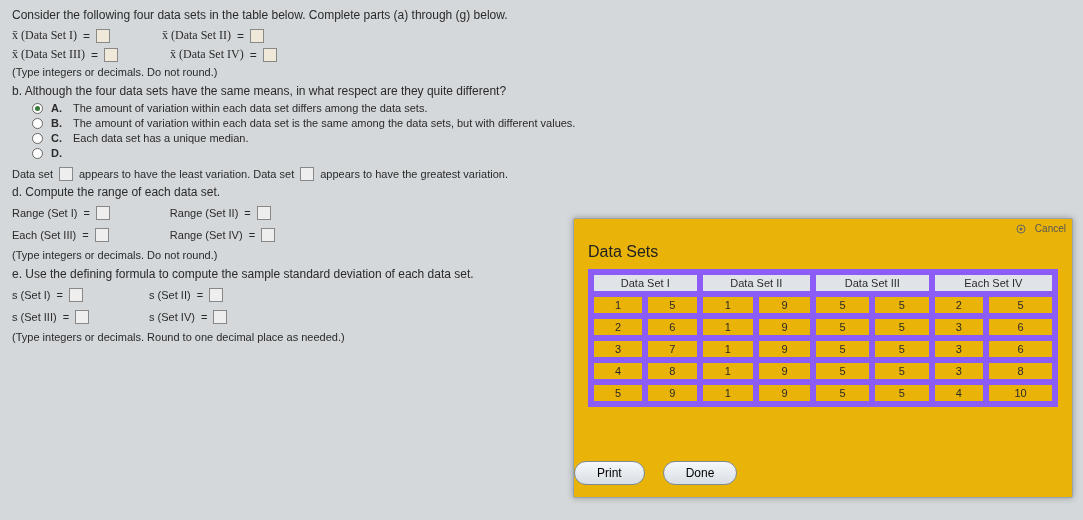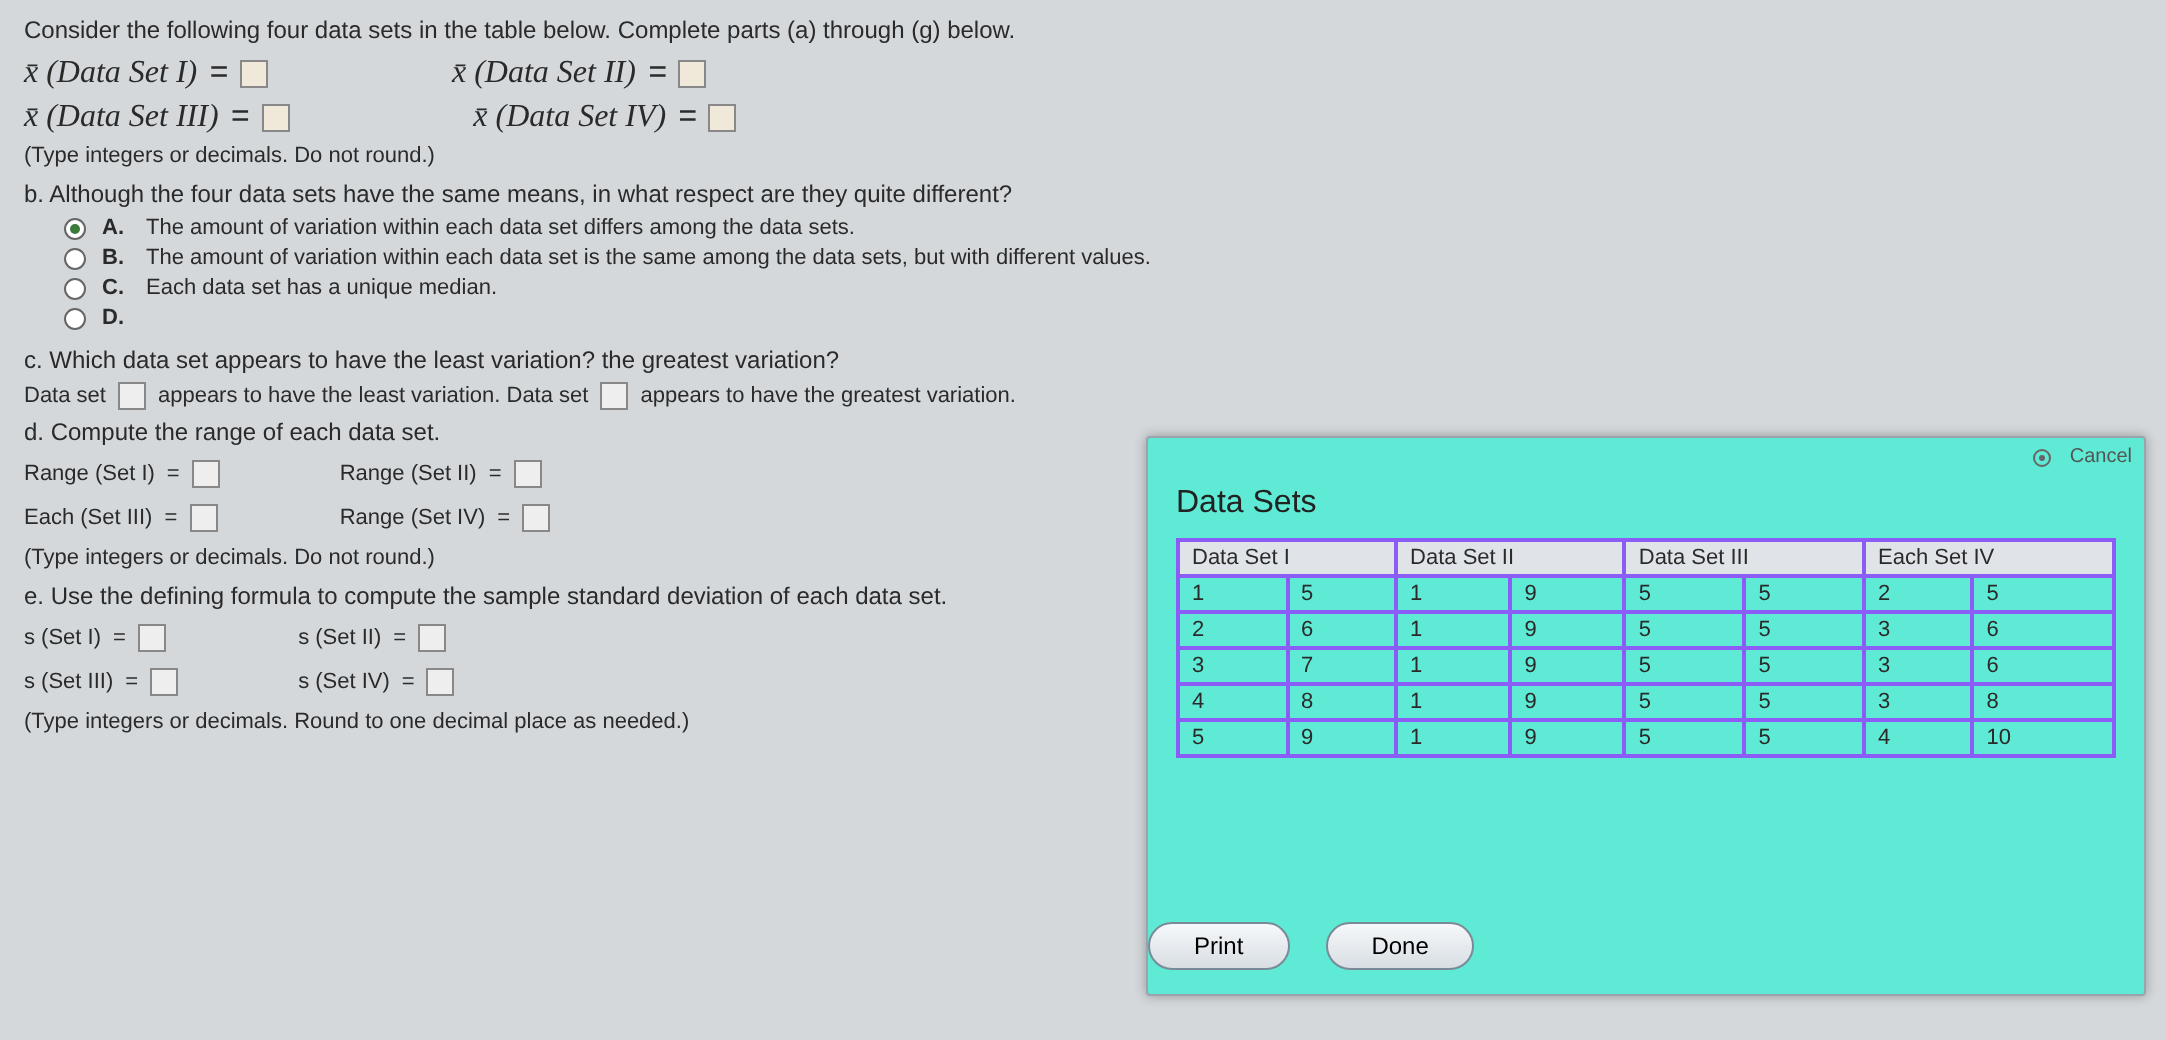--- a/index.html
+++ b/index.html
@@ -16,55 +16,55 @@
   .page {
     padding: 8px 12px;
   }
   .intro { font-size: 12px; margin-bottom: 6px; }
   .link-row { display: flex; align-items: center; gap: 6px; margin-bottom: 20px; }
   .link-icon {
     width: 16px; height: 16px; border: 1px solid #3a7aa8; background:#c8dbe9;
     display:flex;align-items:center;justify-content:center;font-size:9px;color:#2a5a7a;
   }
   .link-text { color: #2a5a7a; font-size: 12px; }
-  .means-row { display:flex; gap: 92px; margin-bottom:4px; font-size:16px;font-style:italic;}
+  .means-row { display:flex; gap: 52px; margin-bottom:4px; font-size:12px;}
   .mean-item { display:flex; align-items:center; gap:6px;}
   .xbar { font-family: serif;}
   .blank-num {
     display:inline-block; min-width:14px; height:14px; border:1px solid #888; background:#f0e8d8;
   }
   .note { font-size:11px; margin:4px 0 6px 0;}
   .q { font-size:12px; margin:4px 0;}
   .choices { margin:4px 0 8px 20px;}
   .choice { display:flex; gap:8px; align-items:flex-start; margin:3px 0; font-size:11px;}
   .radio { width:11px; height:11px; border:1px solid #666; border-radius:50%; background:#fff; margin-top:1px; flex:none;}
   .radio.sel::after{content:"";display:block;width:5px;height:5px;border-radius:50%;background:#3a7a3a;margin:2px;}
   .choice-label{font-weight:bold;width:14px;flex:none;}
   .fill-row{ display:flex; gap:6px; align-items:center; font-size:11px; margin:3px 0;}
   .small-blank{display:inline-block;width:14px;height:14px;border:1px solid #888;background:#eee;}
   .ranges{display:flex;gap:60px;}
   .col{display:flex;flex-direction:column;gap:2px;}
 
   
   .popup{
     position:absolute; right:10px; top:218px; width:500px; height:280px;
-    background:#5eead4; border:1px solid #9aa4ac; box-shadow:0 0 6px rgba(0,0,0,.3);
+    background:#eab308; border:1px solid #9aa4ac; box-shadow:0 0 6px rgba(0,0,0,.3);
     border-radius:2px;
   }
   .popup-header{
     display:flex; justify-content:flex-end; padding:4px 6px; gap:8px; font-size:10px; color:#555;
   }
   .popup-header .tool{display:flex;align-items:center;gap:2px;}
   .popup-title{ font-size:16px; padding:4px 14px 8px 14px; color:#222;}
   .popup-body{ padding:0 14px;}
   table.data{
     border-collapse:collapse; width:100%; font-size:11px; background:#fff0;
   }
   table.data th, table.data td{
-    border:2px solid #8b5cf6; padding:2px 6px; text-align:left;
+    border:6px solid #8b5cf6; padding:2px 6px; text-align:center;
   }
   table.data th{ background:#e0e4e8; font-weight:normal;}
   .popup-footer{
     position:absolute; bottom:12px; left:0; right:0;
     display:flex; justify-content:flex-start; gap:18px;
   }
   .btn{
     border:1px solid #7a8a98; border-radius:14px; padding:4px 22px;
     background:linear-gradient(#f6f8fa,#d8dee4); font-size:12px; cursor:pointer;
   }
@@ -118,21 +118,20 @@
       <span class="radio"></span>
       <span class="choice-label">C.</span>
       <span>Each data set has a unique median.</span>
     </div>
     <div class="choice">
       <span class="radio"></span>
       <span class="choice-label">D.</span>
     </div>
   </div>
 
-  <div class="q">c. Which data set appears to have the least variation? the greatest variation?</div>
   <div class="fill-row">
     <span>Data set</span>
     <span class="small-blank"></span>
     <span>appears to have the least variation. Data set</span>
     <span class="small-blank"></span>
     <span>appears to have the greatest variation.</span>
   </div>
 
   <div class="q">d. Compute the range of each data set.</div>
   <div class="ranges">

